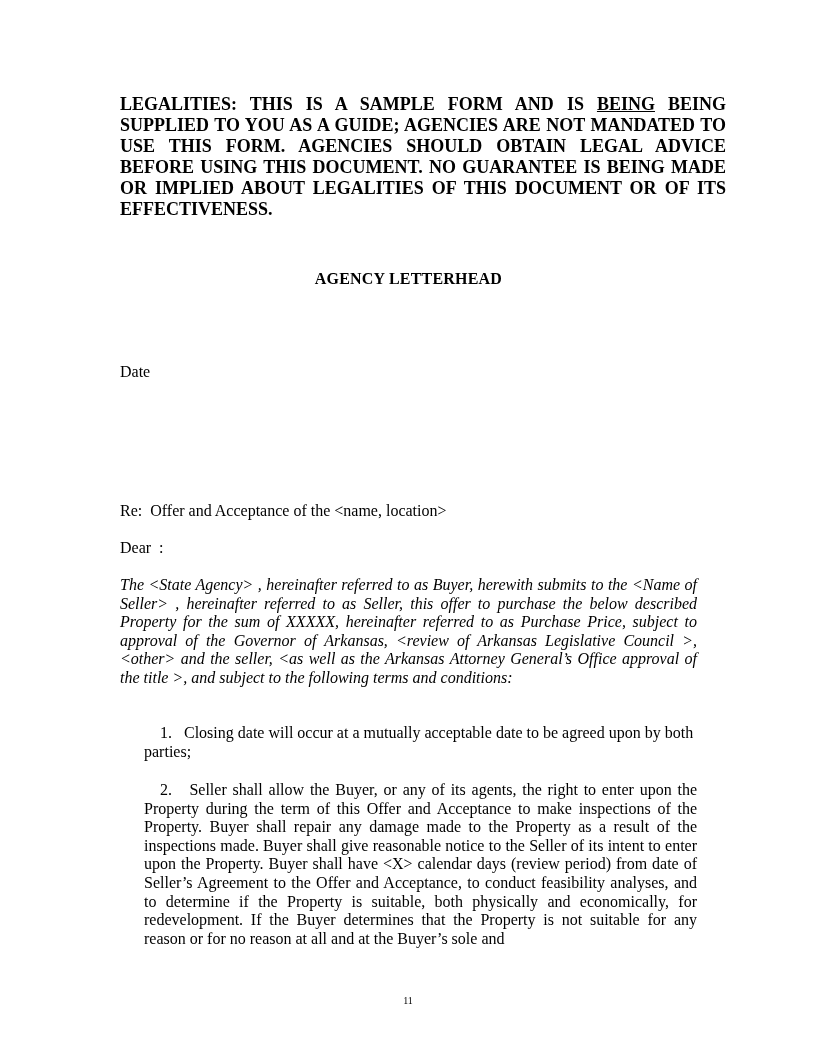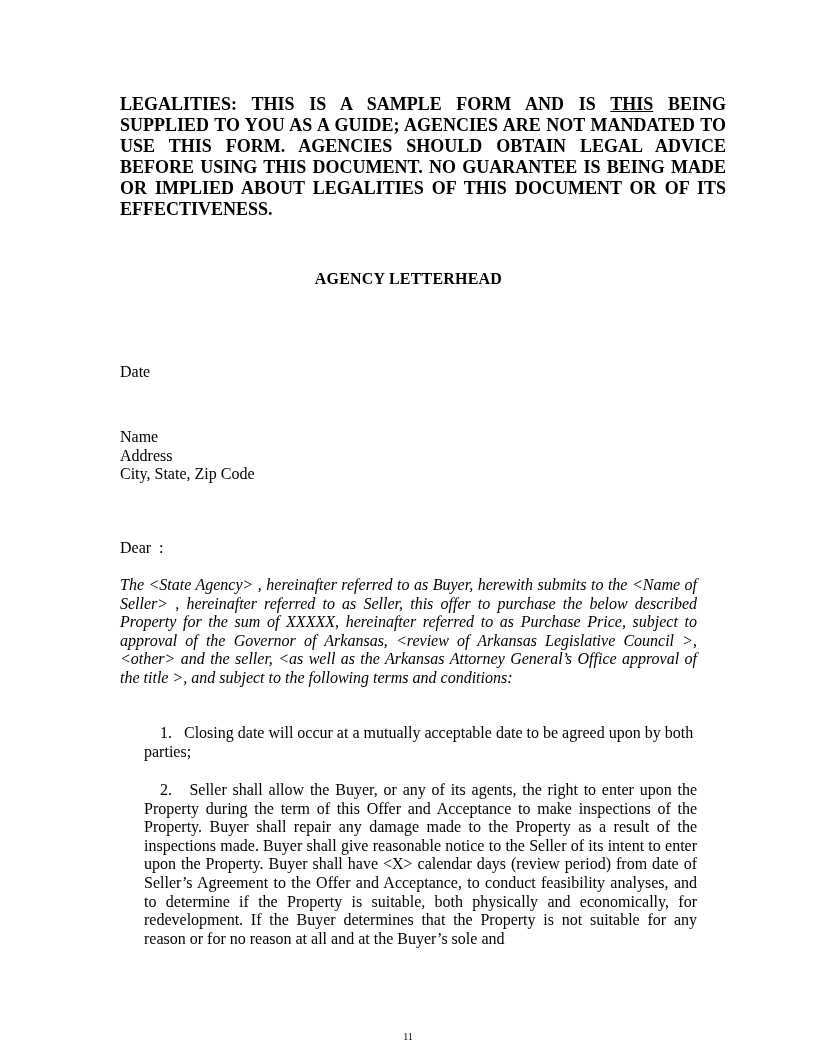--- a/index.html
+++ b/index.html
@@ -47,40 +47,36 @@
   }
   .term-1 { top: 724px; text-align: left; }
   .term-2 { top: 781px; text-align: justify; }
 
   .footer-date {
     left: 120px; top: 959px; width: 560px;
     text-align: right; font-size: 15px; line-height: 18px;
   }
   .page-number {
     left: 0; top: 992px; width: 816px;
-    text-align: center; font-size: 10px; line-height: 18px; margin-top: 36px;
+    text-align: center; font-size: 10px; line-height: 18px;
   }
 </style>
 </head>
 <body>
 
 <div class="page">
 
-  <p class="abs disclaimer"><span>LEGALITIES:  THIS IS A SAMPLE FORM AND IS</span> <span class="underline">THIS</span> <span>BEING SUPPLIED TO YOU AS A GUIDE; AGENCIES ARE NOT MANDATED TO USE THIS FORM.  AGENCIES SHOULD OBTAIN LEGAL ADVICE BEFORE USING THIS DOCUMENT.  NO GUARANTEE IS BEING MADE OR IMPLIED ABOUT LEGALITIES OF THIS DOCUMENT OR OF ITS EFFECTIVENESS.</span></p>
+  <p class="abs disclaimer"><span>LEGALITIES:  THIS IS A SAMPLE FORM AND IS</span> <span class="underline">BEING</span> <span>BEING SUPPLIED TO YOU AS A GUIDE; AGENCIES ARE NOT MANDATED TO USE THIS FORM.  AGENCIES SHOULD OBTAIN LEGAL ADVICE BEFORE USING THIS DOCUMENT.  NO GUARANTEE IS BEING MADE OR IMPLIED ABOUT LEGALITIES OF THIS DOCUMENT OR OF ITS EFFECTIVENESS.</span></p>
 
   <p class="abs heading">AGENCY LETTERHEAD</p>
 
   <p class="abs bodytext dateline">Date</p>
 
-  <div class="abs bodytext recipient">
-    <div>Name</div>
-    <div>Address</div>
-    <div>City, State, Zip Code</div>
-  </div>
 
+  <p class="abs bodytext re-line">Re:&nbsp; Offer and Acceptance of the &lt;name, location&gt;</p>
 
   <p class="abs bodytext salutation">Dear&nbsp; :</p>
 
   <p class="abs bodytext intro">The &lt;State Agency&gt; , hereinafter referred to as Buyer, herewith submits to the &lt;Name of Seller&gt; , hereinafter referred to as Seller, this offer to purchase the below described Property for the sum of XXXXX, hereinafter referred to as Purchase Price, subject to approval of the Governor of Arkansas, &lt;review of Arkansas Legislative Council &gt;, &lt;other&gt; and the seller, &lt;as well as the Arkansas Attorney General’s Office approval of the title &gt;, and subject to the following terms and conditions:</p>
 
   <p class="abs bodytext term term-1">1.&nbsp;&nbsp; Closing date will occur at a mutually acceptable date to be agreed upon by both parties;</p>
 
   <p class="abs bodytext term term-2">2.&nbsp;&nbsp; Seller shall allow the Buyer, or any of its agents, the right to enter upon the Property during the term of this Offer and Acceptance to make inspections  of the Property. Buyer shall repair any damage made to the Property as a result of the inspections made. Buyer shall give reasonable notice to the Seller of its intent to enter upon the Property. Buyer shall have &lt;X&gt; calendar days (review period) from date of Seller’s Agreement to the Offer and Acceptance, to conduct feasibility analyses, and to determine if the Property is suitable, both physically and economically,  for redevelopment.  If the Buyer determines that the Property is not suitable for any reason or for no reason at all and at the Buyer’s sole and</p>
 
 

